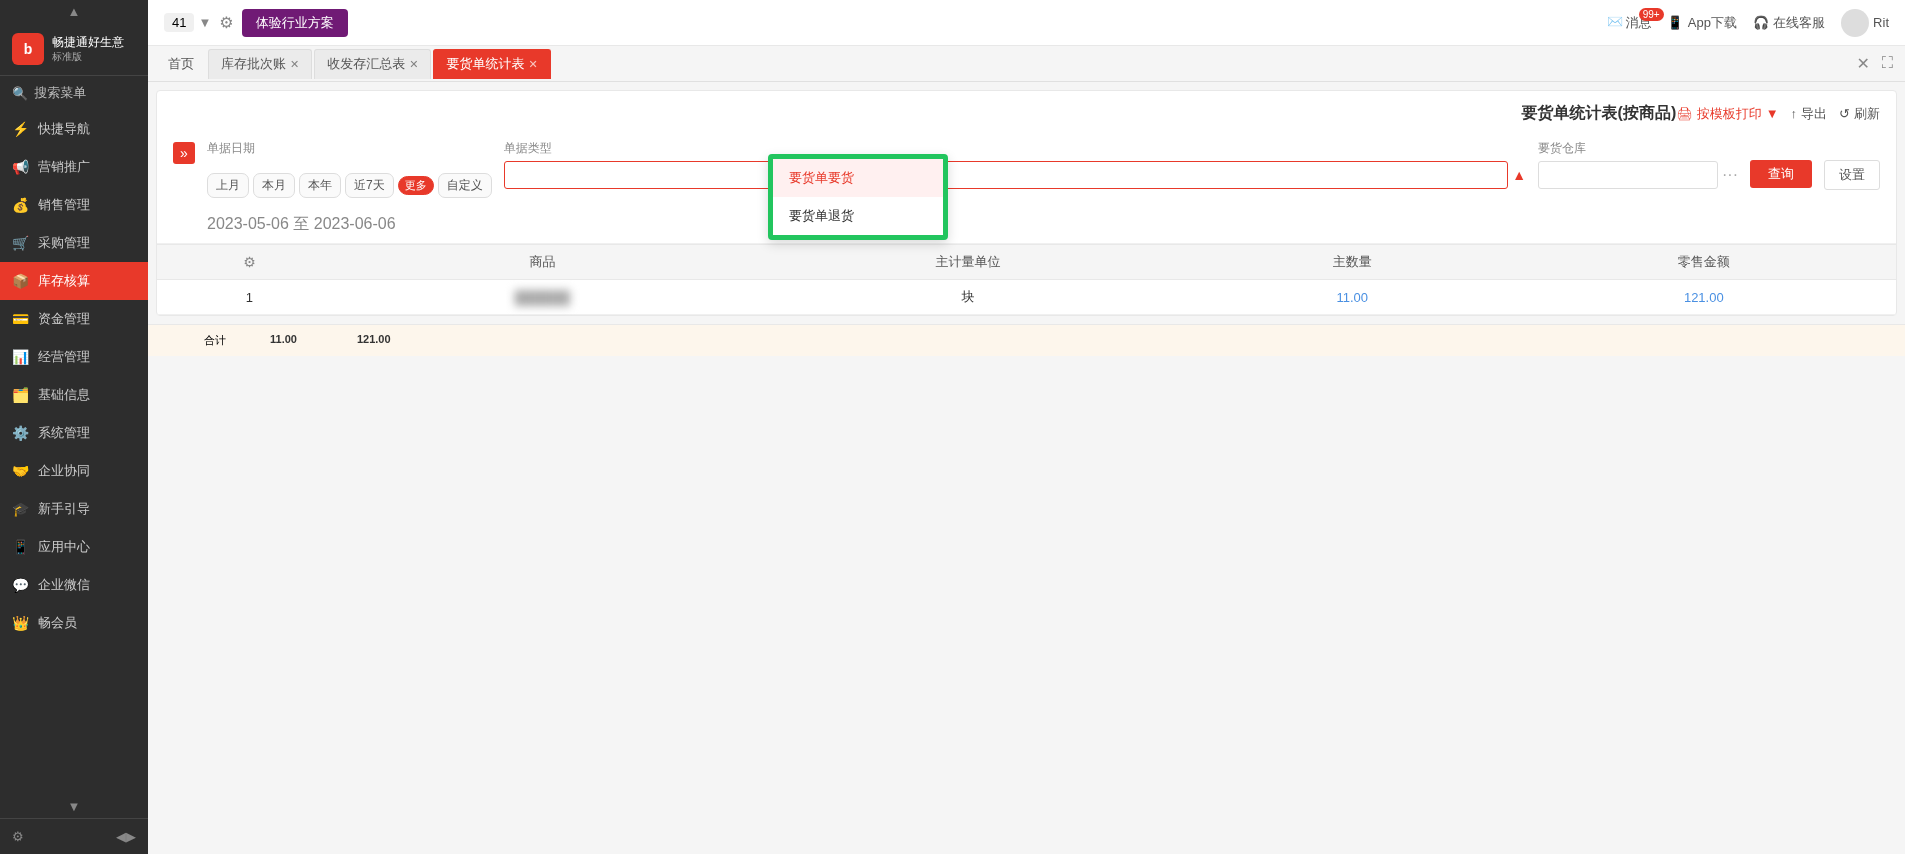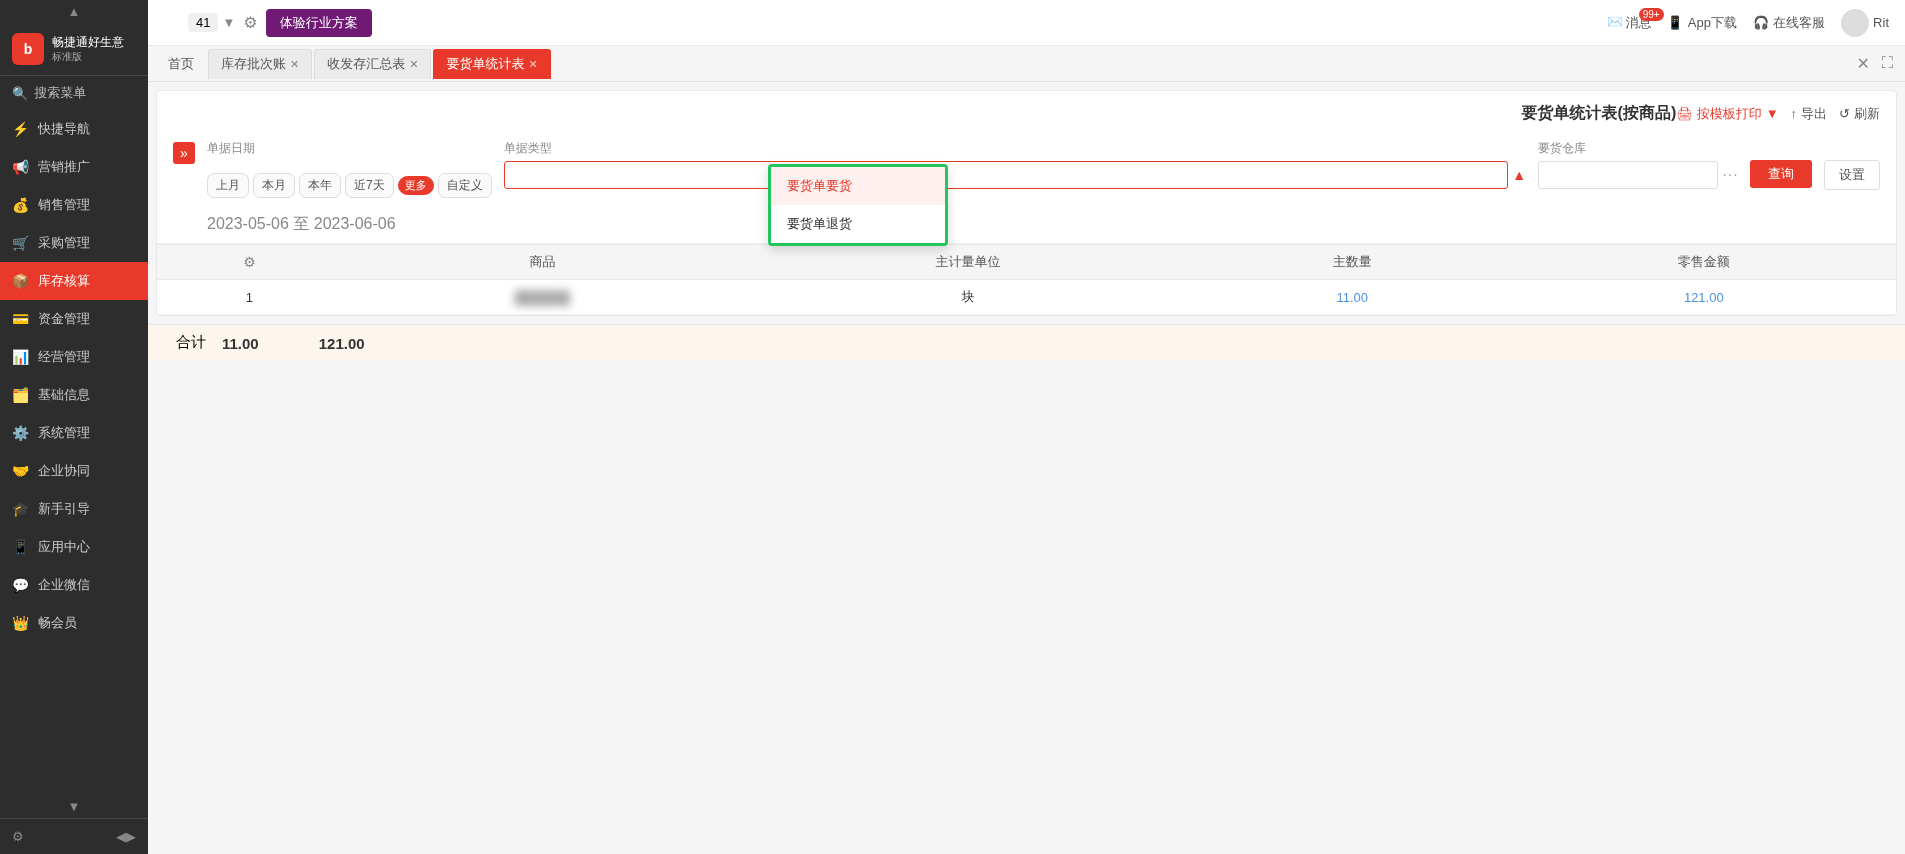--- a/index.html
+++ b/index.html
@@ -82,21 +82,21 @@
     .topbar {
       background: #fff;
       border-bottom: 1px solid #e8e8e8;
       display: flex;
       align-items: center;
       padding: 0 16px;
       height: 46px;
       gap: 12px;
       flex-shrink: 0;
     }
-    .topbar-left { display: flex; align-items: center; gap: 8px; flex: 1; margin-left: 24px; }
+    .topbar-left { display: flex; align-items: center; gap: 8px; flex: 1; }
     .topbar-num { background: #f0f0f0; border-radius: 4px; padding: 2px 8px; font-size: 13px; }
     .topbar-num-badge { display: flex; align-items: center; gap: 4px; }
     .topbar-setting-btn { color: #888; cursor: pointer; font-size: 16px; }
     .topbar-industry-btn {
       background: #701a75;
       color: white;
       border: none;
       border-radius: 4px;
       padding: 5px 14px;
       cursor: pointer;
@@ -230,24 +230,24 @@
     .filter-set-btn {
       background: white; color: #555; border: 1px solid #ddd;
       border-radius: 3px; padding: 5px 14px;
       cursor: pointer; font-size: 13px;
       margin-top: 20px;
     }
 
     
     .dropdown-overlay {
       position: absolute;
-      top: 82px; left: 620px;
+      top: 72px; left: 620px;
       z-index: 100;
       background: white;
-      border: 3px solid #22c55e;
+      border: 5px solid #22c55e;
       border-radius: 4px;
       box-shadow: 0 4px 12px rgba(0,0,0,0.15);
       min-width: 180px;
     }
     .dropdown-item {
       padding: 10px 16px;
       cursor: pointer;
       font-size: 13px;
       color: #333;
     }
@@ -276,24 +276,24 @@
     }
 
     .table-settings-icon { color: #888; cursor: pointer; font-size: 14px; }
     .text-link { color: #4a90e2; cursor: pointer; }
 
     
     .table-footer {
       background: #fdf6ec;
       border-top: 1px solid #e8e8e8;
       display: flex;
-      align-items: flex-end;
+      align-items: flex-start;
       padding: 8px 12px;
-      gap: 16px;
-      font-size: 15px;
+      gap: 44px;
+      font-size: 11px;
     }
     .footer-label { color: #888; }
     .footer-total { display: flex; align-items: center; gap: 60px; }
     .footer-val { font-weight: bold; color: #333; }
 
     
     .blurred {
       filter: blur(4px);
       user-select: none;
       color: #aaa;

